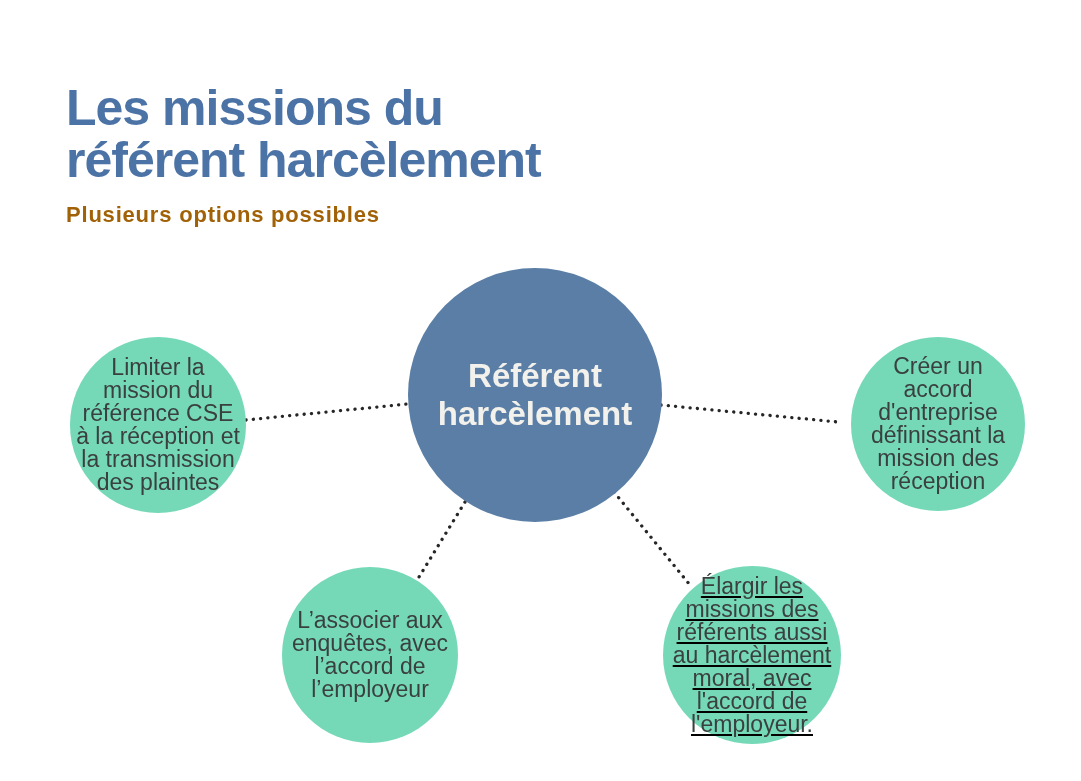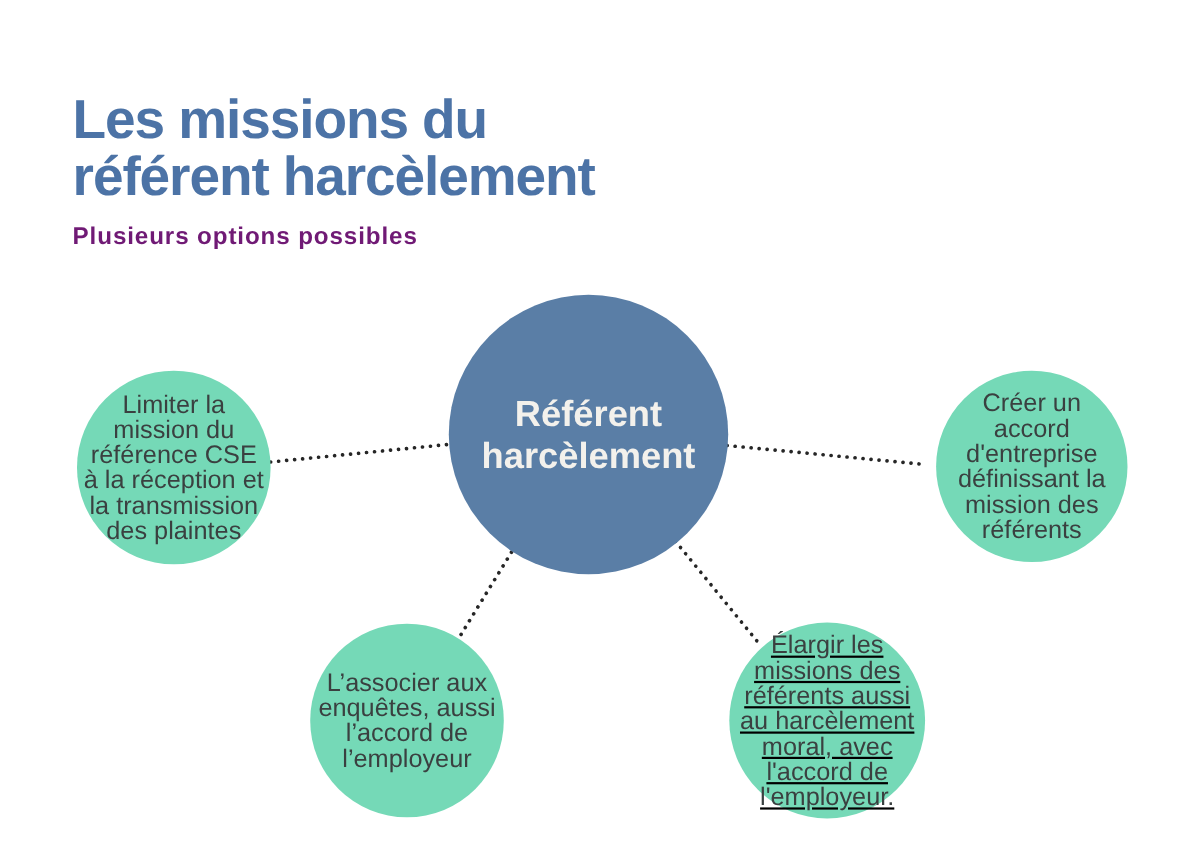--- a/index.html
+++ b/index.html
@@ -24,21 +24,21 @@
   .title-line {
     color: #4c73a6;
     font-size: 50px;
     font-weight: 700;
     line-height: 52px;
     letter-spacing: -1px;
     white-space: nowrap;
   }
   .subtitle {
     margin-top: 16px;
-    color: #701a75;
+    color: #a16207;
     font-size: 22px;
     font-weight: 700;
     letter-spacing: 0.8px;
     white-space: nowrap;
   }
   
   .connectors {
     position: absolute;
     left: 0;
     top: 0;
@@ -138,24 +138,24 @@
 
   <div class="node node-center">
     <span class="node-label">Référent harcèlement</span>
   </div>
 
   <div class="node node-satellite node-left">
     <span class="node-label">Limiter la mission du référence CSE à la réception et la transmission des plaintes</span>
   </div>
 
   <div class="node node-satellite node-right">
-    <span class="node-label">Créer un accord d'entreprise définissant la mission des référents</span>
+    <span class="node-label">Créer un accord d'entreprise définissant la mission des réception</span>
   </div>
 
   <div class="node node-satellite node-bottom-left">
-    <span class="node-label">L’associer aux enquêtes, aussi l’accord de l’employeur</span>
+    <span class="node-label">L’associer aux enquêtes, avec l’accord de l’employeur</span>
   </div>
 
   <div class="node node-satellite node-bottom-right">
     <span class="node-label">Élargir les missions des référents aussi au harcèlement moral, avec l'accord de l'employeur.</span>
   </div>
 
 </div>
 
 </body></html>

